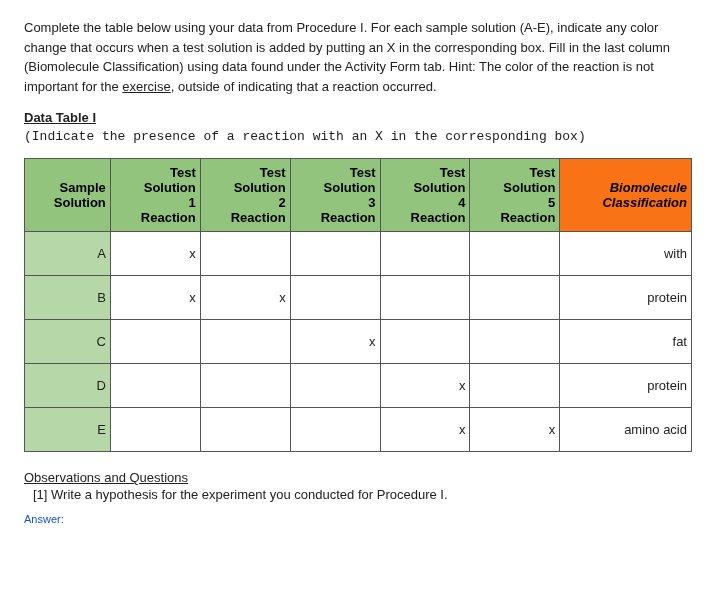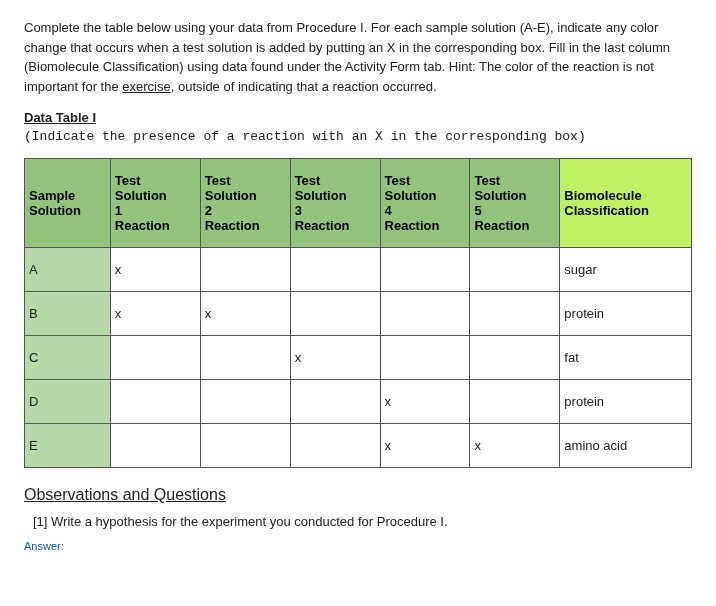--- a/index.html
+++ b/index.html
@@ -25,45 +25,45 @@
       margin-bottom: 14px;
       font-family: Liberation Mono, monospace;
     }
     table {
       border-collapse: collapse;
       width: 100%;
       margin-bottom: 18px;
     }
     th, td {
       border: 1px solid #555;
-      text-align: left;
-      padding: 14px 4px;
+      text-align: right;
+      padding: 6px 4px;
       font-size: 13px;
     }
     thead th {
       background-color: #93c47d;
       color: #000;
       font-weight: bold;
       vertical-align: middle;
     }
     thead th:last-child {
-      background-color: #bef264;
+      background-color: #f97316;
       color: #000;
+      font-style: italic;
     }
     tbody td:first-child {
       background-color: #b6d7a8;
       font-weight: normal;
     }
     tbody tr {
       height: 44px;
     }
     .obs-title {
       text-decoration: underline;
-      margin-bottom: 8px;
-      font-size: 16px;
+      font-size: 13px;
     }
     .obs-question {
       margin-bottom: 8px;
       line-height: 1.5;
       margin-left: 9px;
     }
     .answer-label {
       color: #1155cc;
       font-size: 11px;
     }
@@ -91,21 +91,21 @@
     </tr>
   </thead>
   <tbody id="table-body">
   <tr>
         <td>A</td>
         <td>x</td>
         <td></td>
         <td></td>
         <td></td>
         <td></td>
-        <td>sugar</td>
+        <td>with</td>
       </tr>
       <tr>
         <td>B</td>
         <td>x</td>
         <td>x</td>
         <td></td>
         <td></td>
         <td></td>
         <td>protein</td>
       </tr>

